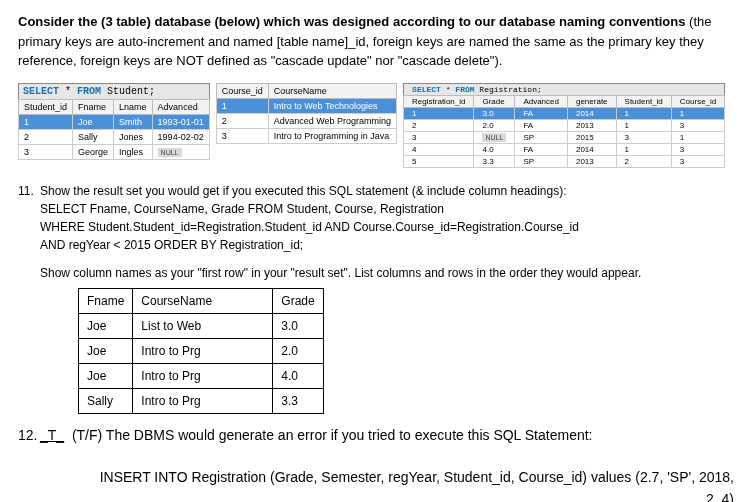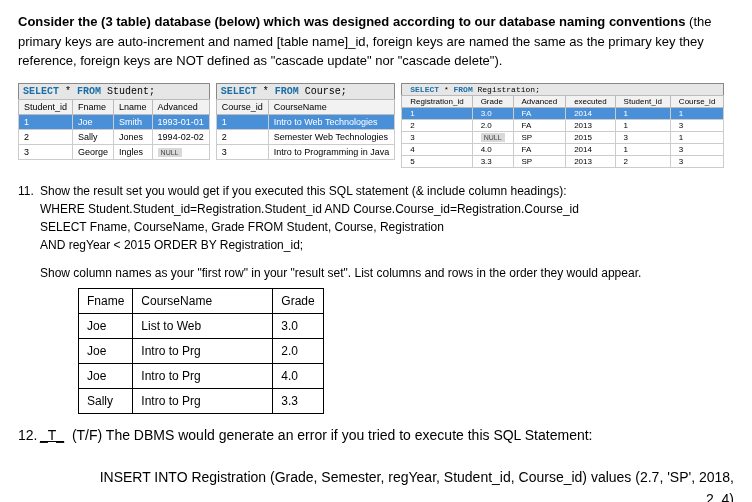--- a/index.html
+++ b/index.html
@@ -75,39 +75,31 @@
           <td>Ingles</td>
           <td><span class="null">NULL</span></td>
         </tr>
       </tbody>
         </table>
     </div>
 
     <div>
       <table class="dbtable">
         <tbody>
-            <tr>
-              <th colspan="2" class="sql-head">
-          <span class="kw">SELECT</span>
-          <span>*</span>
-          <span class="kw">FROM</span>
-          <span>Course;</span>
-        </th>
-            </tr>
         <tr class="cols">
           <th>Course_id</th>
           <th>CourseName</th>
         </tr>
         <tr class="sel">
           <td>1</td>
           <td>Intro to Web Technologies</td>
         </tr>
         <tr>
           <td>2</td>
-          <td>Semester Web Technologies</td>
+          <td>Advanced Web Programming</td>
         </tr>
         <tr>
           <td>3</td>
           <td>Intro to Programming in Java</td>
         </tr>
       </tbody>
         </table>
     </div>
 
     <div>
@@ -118,21 +110,21 @@
           <span class="kw">SELECT</span>
           <span>*</span>
           <span class="kw">FROM</span>
           <span>Registration;</span>
         </th>
             </tr>
         <tr class="cols">
           <th>Registration_id</th>
           <th>Grade</th>
           <th>Advanced</th>
-          <th>executed</th>
+          <th>generate</th>
           <th>Student_id</th>
           <th>Course_id</th>
         </tr>
         <tr class="sel">
           <td>1</td>
           <td>3.0</td>
           <td>FA</td>
           <td>2014</td>
           <td>1</td>
           <td>1</td>
@@ -171,22 +163,22 @@
         </tr>
       </tbody>
         </table>
     </div>
 
   </div>
 
   <div class="q">
     <span class="num">11.</span><span>Show the result set you would get if you executed this SQL statement (&amp; include column headings):</span>
     <div class="sql-block">
+      <div>SELECT Fname, CourseName, Grade FROM Student, Course, Registration</div>
       <div>WHERE Student.Student_id=Registration.Student_id AND Course.Course_id=Registration.Course_id</div>
-      <div>SELECT Fname, CourseName, Grade FROM Student, Course, Registration</div>
       <div>AND regYear &lt; 2015 ORDER BY Registration_id;</div>
     </div>
     <div class="body" style="margin-top:10px;">Show column names as your "first row" in your "result set". List columns and rows in the order they would appear.</div>
 
     <table class="result-table">
       <tbody>
           <tr>
         <th>Fname</th>
         <th style="width:140px">CourseName</th>
         <th>Grade</th>

